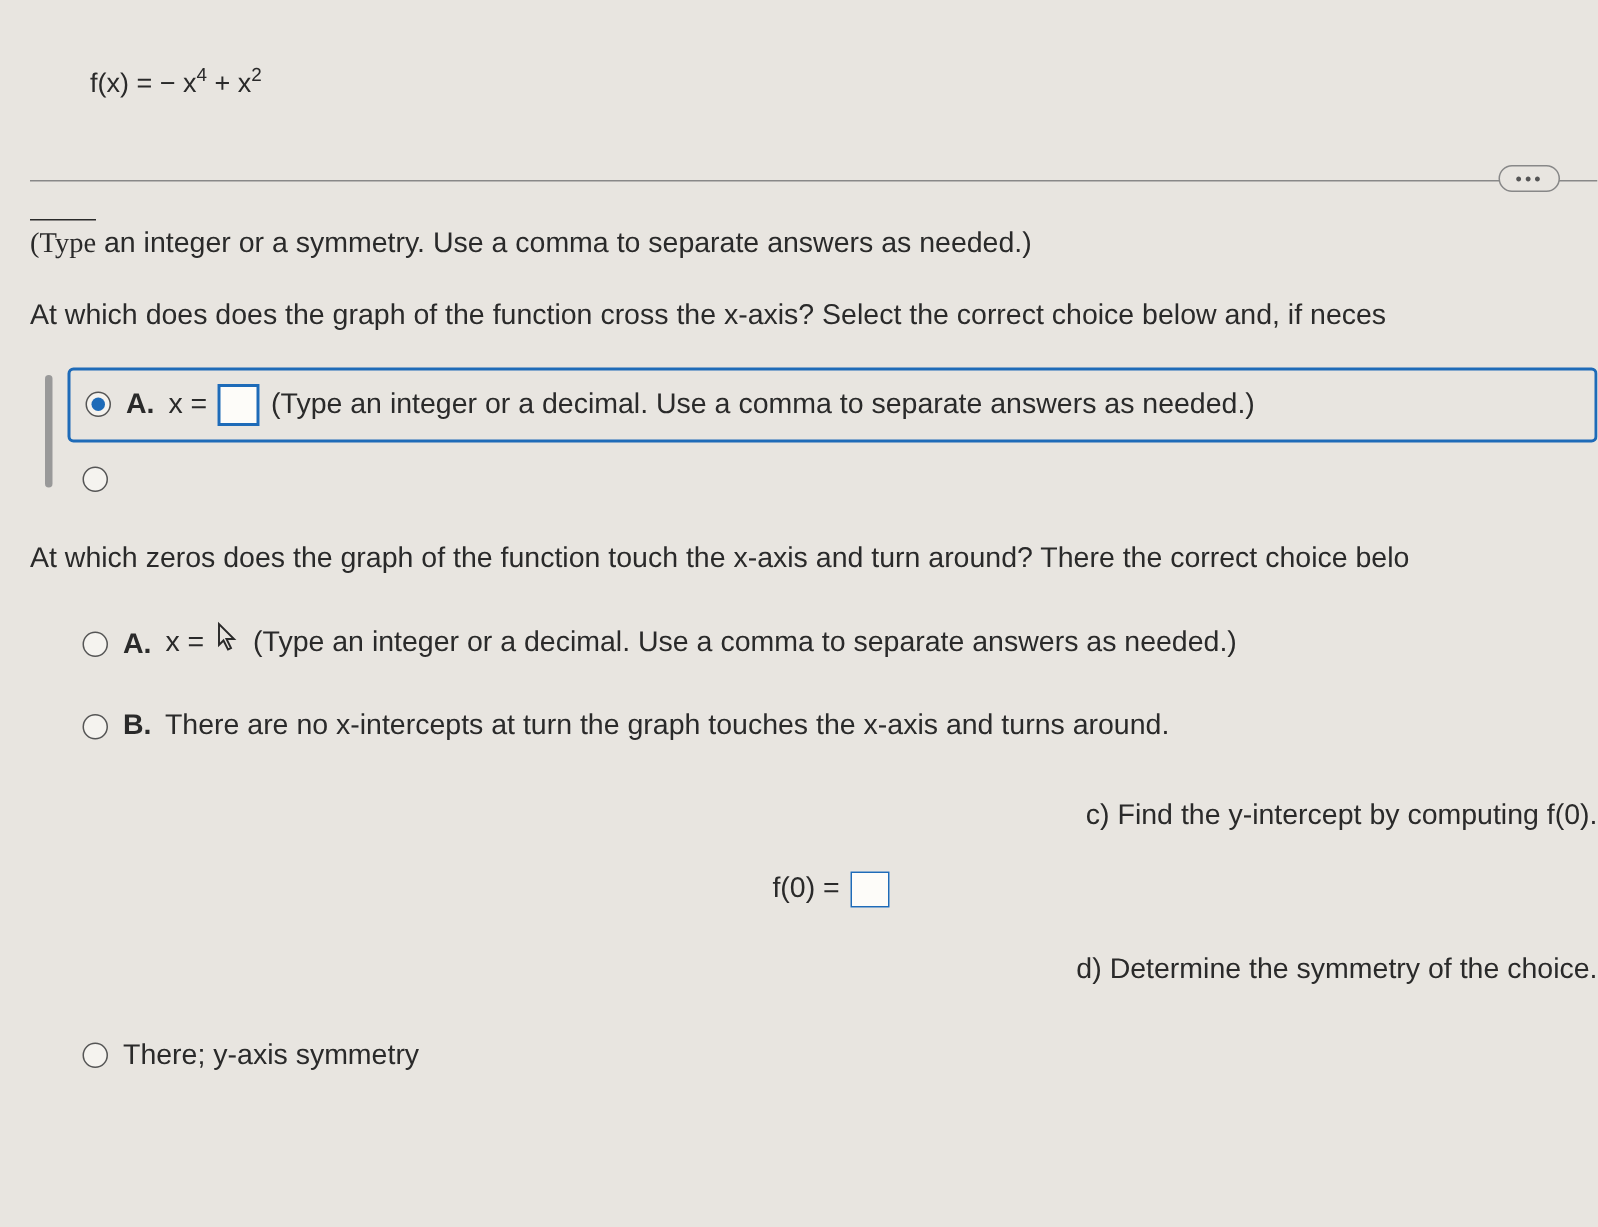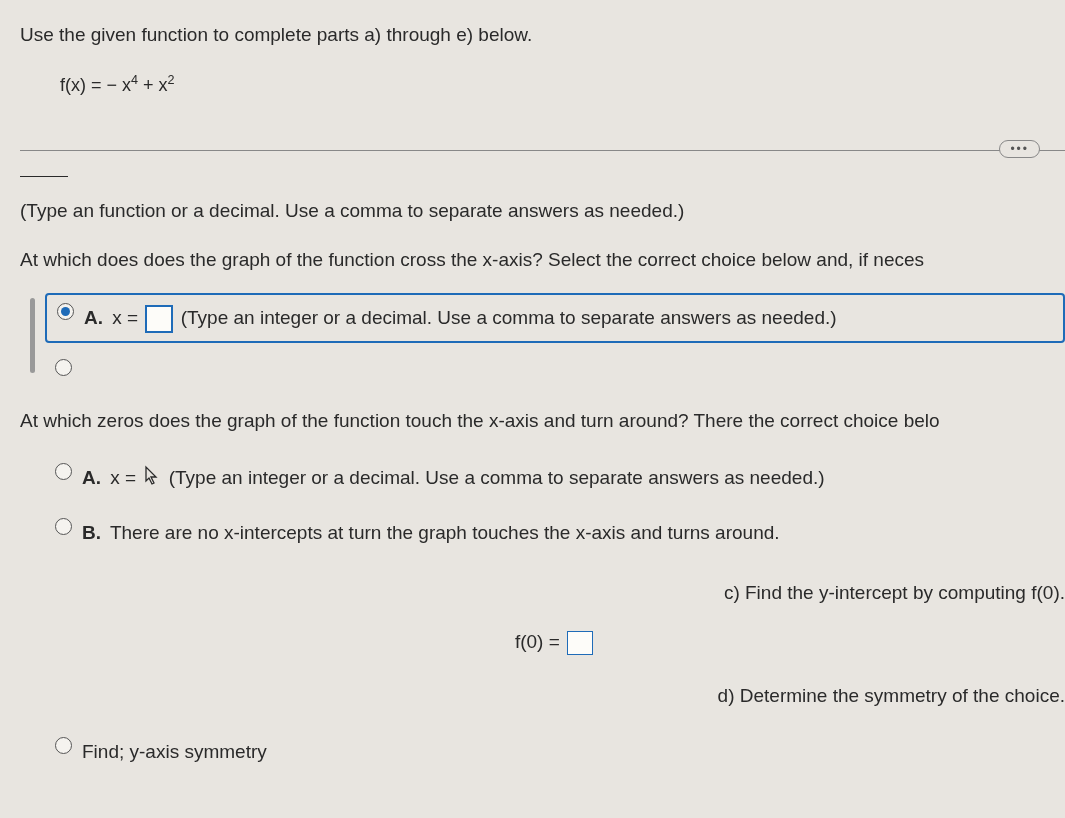--- a/index.html
+++ b/index.html
@@ -43,42 +43,43 @@
       border-radius: 10px;
       padding: 1px 10px;
       font-size: 12px;
       letter-spacing: 2px;
       cursor: pointer;
       color: #555;
     }
     .overline {
       display: inline-block;
       border-top: 1.5px solid #2a2a2a;
-      padding-top: 19px;
+      padding-top: 1px;
+      font-family: Liberation Serif, serif;
     }
     .instruction {
       margin-bottom: 18px;
     }
     .choice-group {
       margin-left: 25px;
       margin-bottom: 22px;
       position: relative;
     }
     .scroll-indicator {
       position: absolute;
       left: -15px;
       top: 5px;
       width: 5px;
       height: 75px;
       background: #999;
       border-radius: 3px;
     }
     .choice {
       display: flex;
-      align-items: flex-start;
+      align-items: center;
       gap: 10px;
       padding: 8px 10px;
       margin-bottom: 8px;
     }
     .choice.selected {
       border: 2px solid #1e6bb8;
       border-radius: 4px;
     }
     .radio {
       width: 17px;
@@ -135,33 +136,32 @@
     }
     sup {
       font-size: 0.7em;
       vertical-align: super;
     }
   </style>
 </head>
 <body>
 
 <div class="header-section">
-  <div>Use the given function to complete parts a) through e) below.</div>
   <div class="function">
     <span>f(x) = − x</span><sup>4</sup><span> + x</span><sup>2</sup>
   </div>
 </div>
 
 <div class="divider-wrap">
   <hr class="divider">
   <button class="more-button">•••</button>
 </div>
 
 <div class="instruction">
-  <span class="overline">(Type</span><span> an function or a decimal. Use a comma to separate answers as needed.)</span>
+  <span class="overline">(Type</span><span> an integer or a symmetry. Use a comma to separate answers as needed.)</span>
 </div>
 
 <div class="instruction">At which does does the graph of the function cross the x-axis? Select the correct choice below and, if neces</div>
 
 <div class="choice-group">
   <div class="scroll-indicator"></div>
   <div class="choice selected">
     <span class="radio checked"></span>
     <span>
       <span class="choice-label">A.</span>
@@ -205,15 +205,15 @@
 <div class="f0-line">
   <span>f(0) =</span>
   <span class="input-box small"></span>
 </div>
 
 <div class="sub-question">d) Determine the symmetry of the choice.</div>
 
 <div class="choice-group">
   <div class="choice">
     <span class="radio"></span>
-    <span>Find; y-axis symmetry</span>
+    <span>There; y-axis symmetry</span>
   </div>
 </div>
 
 </body></html>

